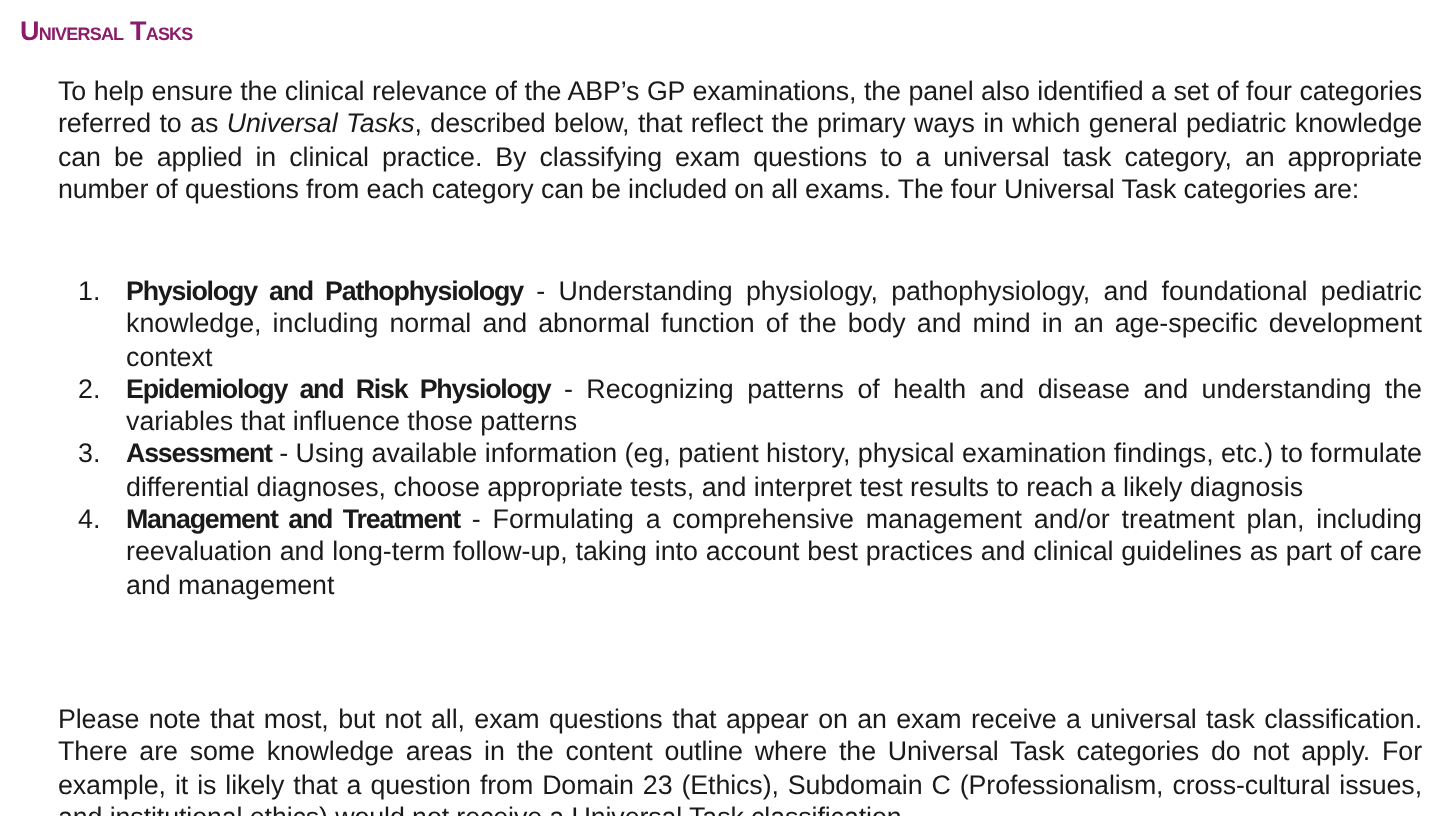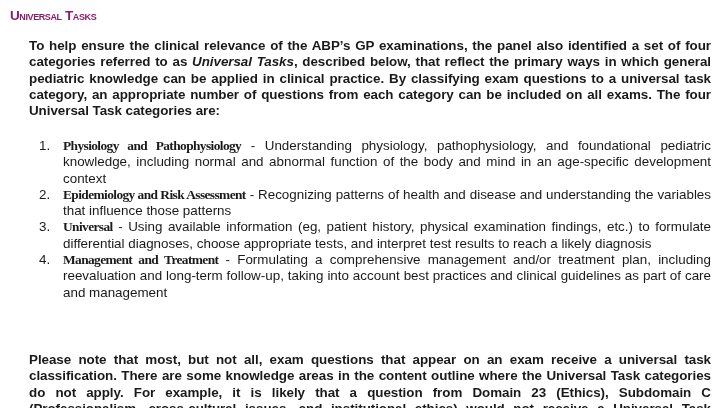--- a/index.html
+++ b/index.html
@@ -11,56 +11,55 @@
     position: absolute; left: 10px; top: 8px;
     font-family: "Liberation Sans", sans-serif;
     font-weight: bold; color: #8b1c6b; font-size: 13.5px;
     letter-spacing: -0.4px; font-variant: small-caps;
     text-transform: none;
   }
   .para {
     position: absolute; left: 29px; width: 682px;
     font-size: 13.4px; line-height: 16.3px; text-align: justify;
     letter-spacing: -0.05px;
-    font-weight: bold;
   }
   .intro { top: 38px; }
   .note { top: 352px; }
   .list {
     position: absolute; left: 29px; top: 138px; width: 682px;
     margin: 0; padding: 0; list-style: none;
   }
   .list li {
     position: relative; padding-left: 34px;
     font-size: 13.4px; line-height: 16.3px; text-align: justify;
     margin-bottom: 0px;
   }
   .list li .num { position: absolute; left: 10px; top: 0; }
-  .list li .term { font-weight: bold; letter-spacing: -0.6px; font-family: Liberation Serif, serif; }
+  .list li .term { font-weight: bold; letter-spacing: -0.6px; }
   em { font-style: italic; }
 </style>
 </head>
 <body>
 
 <div class="title">Universal Tasks</div>
 
 <p class="para intro" style="margin:0;"><span>To help ensure the clinical relevance of the ABP’s GP examinations, the panel also identified a set of four categories referred to as </span><em>Universal Tasks</em><span>, described below, that reflect the primary ways in which general pediatric knowledge can be applied in clinical practice. By classifying exam questions to a universal task category, an appropriate number of questions from each category can be included on all exams. The four Universal Task categories are:</span></p>
 
 <ol class="list">
   <li>
     <span class="num">1.</span>
     <span class="term">Physiology and Pathophysiology</span><span> - Understanding physiology, pathophysiology, and foundational pediatric knowledge, including normal and abnormal function of the body and mind in an age-specific development context</span>
   </li>
   <li>
     <span class="num">2.</span>
-    <span class="term">Epidemiology and Risk Assessment</span><span> - Recognizing patterns of health and disease and understanding the variables that influence those patterns</span>
+    <span class="term">Epidemiology and Risk Physiology</span><span> - Recognizing patterns of health and disease and understanding the variables that influence those patterns</span>
   </li>
   <li>
     <span class="num">3.</span>
-    <span class="term">Universal</span><span> - Using available information (eg, patient history, physical examination findings, etc.) to formulate differential diagnoses, choose appropriate tests, and interpret test results to reach a likely diagnosis</span>
+    <span class="term">Assessment</span><span> - Using available information (eg, patient history, physical examination findings, etc.) to formulate differential diagnoses, choose appropriate tests, and interpret test results to reach a likely diagnosis</span>
   </li>
   <li>
     <span class="num">4.</span>
     <span class="term">Management and Treatment</span><span> - Formulating a comprehensive management and/or treatment plan, including reevaluation and long-term follow-up, taking into account best practices and clinical guidelines as part of care and management</span>
   </li>
 </ol>
 
 <p class="para note" style="margin:0;">Please note that most, but not all, exam questions that appear on an exam receive a universal task classification. There are some knowledge areas in the content outline where the Universal Task categories do not apply. For example, it is likely that a question from Domain 23 (Ethics), Subdomain C (Professionalism, cross-cultural issues, and institutional ethics) would not receive a Universal Task classification.</p>
 
 </body></html>

